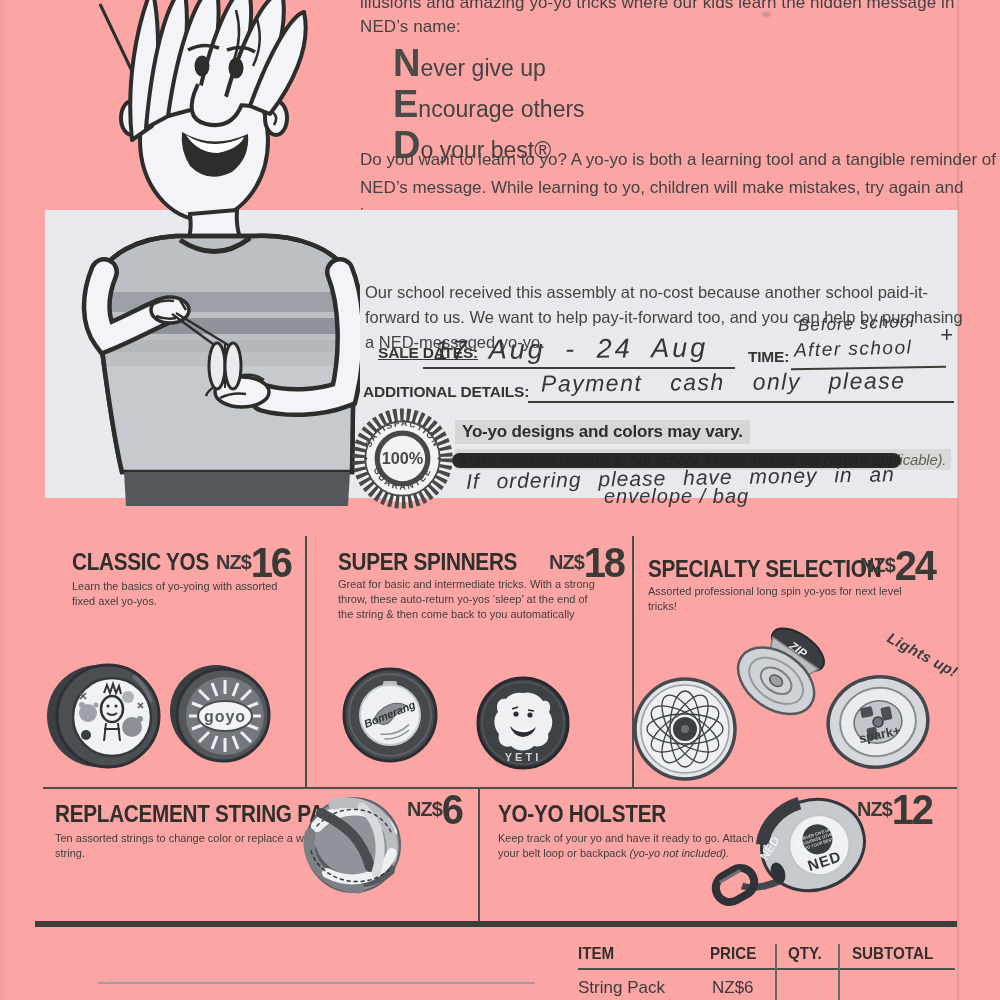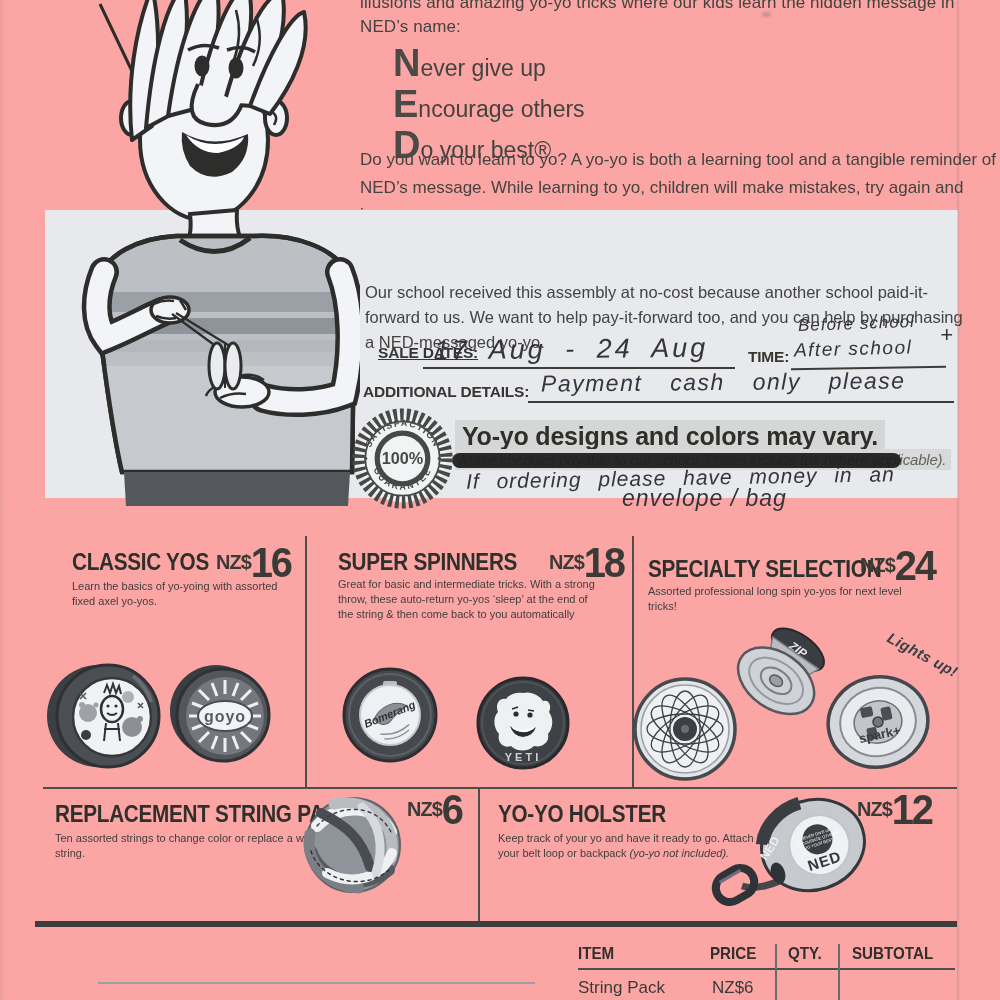--- a/index.html
+++ b/index.html
@@ -14,21 +14,21 @@
   .intro-para{font-size:17px;line-height:1.62;color:#434341;width:645px;}
   
   #sale-panel{left:45px;top:210px;width:913px;height:288px;background:#e7e9ed;z-index:1;}
   .sale-title{font-family:"DejaVu Serif",serif;font-style:italic;font-weight:700;
               font-size:29px;color:#3e3e3a;letter-spacing:.5px;}
   .sale-body{font-size:16.5px;line-height:1.5;color:#434341;width:600px;}
   .form-label{font-size:15.5px;font-weight:700;color:#353531;letter-spacing:-.2px;}
   .blank-line{height:2px;background:#3c3c38;}
   .hand{font-style:italic;color:#35353b;letter-spacing:1px;white-space:nowrap;z-index:2;}
   .hl{background:#d4d7d6;padding:2px 7px;}
-  .mayvary{font-size:25px;font-weight:700;color:#2e2e2a;letter-spacing:-.2px;}
+  .mayvary{font-size:17px;font-weight:700;color:#2e2e2a;letter-spacing:-.2px;}
   .struck-wrap{width:478px;}
   .struck-text{font-size:15px;font-style:italic;color:#63635a;background:#d7dad9;
                padding:2px 5px;letter-spacing:-.2px;white-space:nowrap;display:inline-block;}
   .marker-bar{position:absolute;left:-3px;top:4px;width:449px;height:15px;background:#1e1e1d;
               border-radius:8px;opacity:.94;}
   
   #order-bar{left:45px;top:498px;width:913px;height:34px;background:#3a3a38;z-index:4;
              background-image:repeating-linear-gradient(47deg,rgba(255,255,255,.025) 0 2px,transparent 2px 5px);}
   #order-bar .bar-text{display:block;text-align:center;line-height:34px;font-size:20px;
              font-weight:700;color:#f3f3f1;letter-spacing:1px;}
@@ -118,21 +118,21 @@
   </svg>
 
   <div class="abs mayvary hl" style="left:455px;top:420px;z-index:2;">Yo-yo designs and colors may vary.</div>
 
   <div class="abs struck-wrap" style="left:455px;top:449px;z-index:2;">
     <span class="struck-text">Make cheques payable to our school. Prices include tax (where applicable).</span>
     <div class="marker-bar"></div>
   </div>
 
   <div class="abs hand" style="left:466px;top:466px;font-size:21px;word-spacing:10px;transform:rotate(-1deg);z-index:2;">If ordering please have money in an</div>
-  <div class="abs hand" style="left:622px;top:485px;font-size:23px;z-index:2;">envelope / bag</div>
+  <div class="abs hand" style="left:604px;top:485px;font-size:20px;z-index:2;">envelope / bag</div>
 
   <svg class="abs" style="left:40px;top:0;z-index:3;" width="320" height="510" viewBox="0 0 320 510">
     <defs>
       <clipPath id="torsoClip">
         <path d="M56,282 C66,254 98,238 136,236 L214,236 C256,234 292,248 306,270 C314,284 316,304 314,336 L312,472 L82,472 C72,430 62,352 56,302 Z"></path>
       </clipPath>
     </defs>
 
     <path d="M60,4 L100,88" stroke="#2d2d2b" stroke-width="3" fill="none"></path>
 

